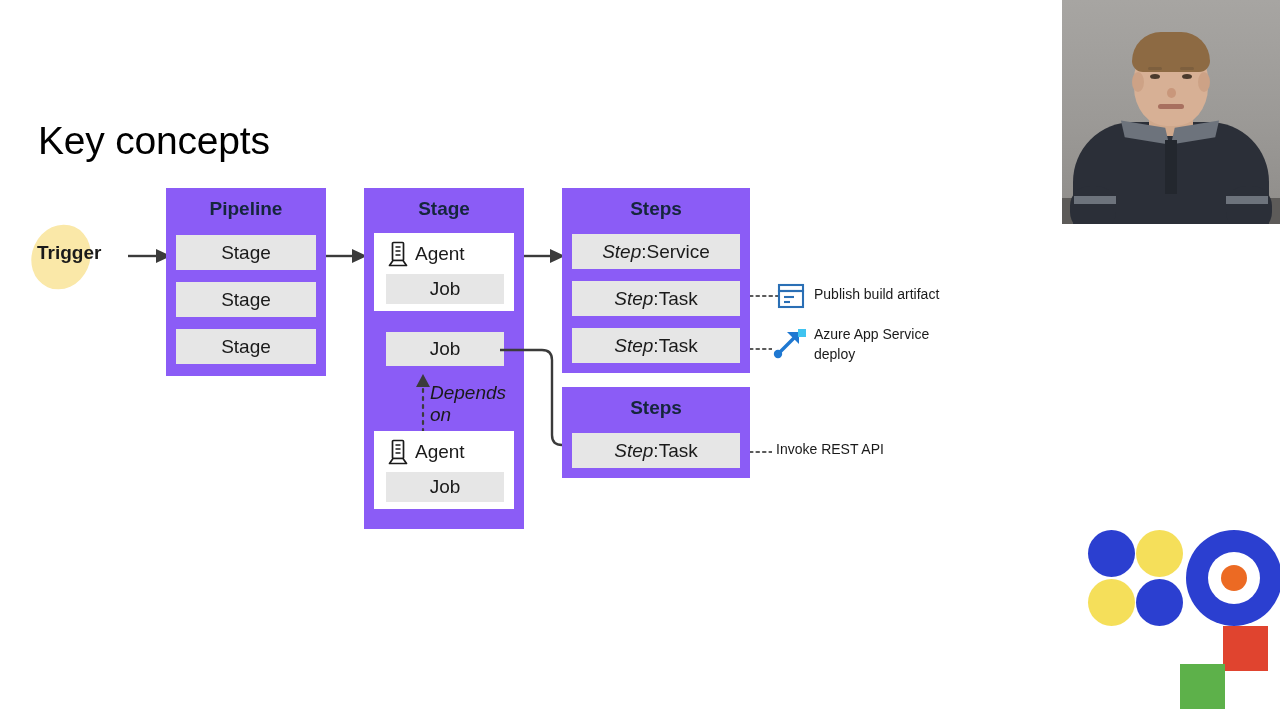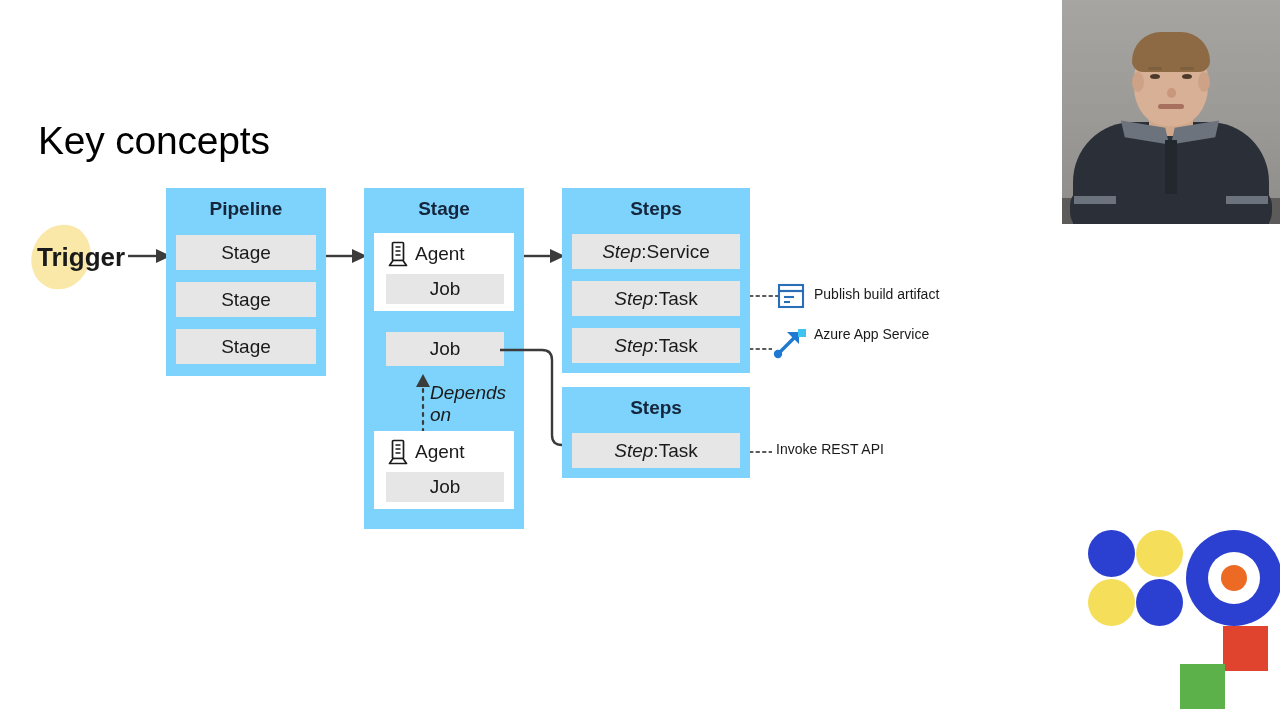--- a/index.html
+++ b/index.html
@@ -47,30 +47,30 @@
     width: 58px;
     height: 66px;
     background: #fae8a8;
     border-radius: 50%;
     transform: rotate(24deg);
   }
   #trigger-label {
     position: absolute;
     left: 11px;
     top: 20px;
-    font-size: 26px;
+    font-size: 19px;
     font-weight: bold;
     color: #1a1a1a;
     white-space: nowrap;
   }
 
   
   .panel {
     position: absolute;
-    background: #7dd3fc;
+    background: #8b5cf6;
     box-sizing: border-box;
   }
   .panel-title {
     position: absolute;
     left: 0;
     width: 100%;
     text-align: center;
     font-size: 19px;
     font-weight: bold;
     color: #15263c;
@@ -428,20 +428,21 @@
     <line x1="0" y1="4" x2="22" y2="4" stroke="#5a5a5a" stroke-width="2.2" stroke-dasharray="2.5,4" stroke-linecap="round"></line>
   </svg>
   <svg style="position:absolute; left:772px; top:327px;" width="34" height="34" viewBox="0 0 34 34">
     <circle cx="6" cy="27" r="4.2" fill="#1f78d1"></circle>
     <path d="M8 25 L24 9" stroke="#1f78d1" stroke-width="3.4" stroke-linecap="round"></path>
     <polygon points="27,5 27,17 15,5" fill="#1f78d1"></polygon>
     <rect x="26" y="2" width="8" height="8" fill="#3fc3f0"></rect>
   </svg>
   <div class="annot" style="left:814px; top:325px;">
     <div>Azure App Service</div>
+    <div>deploy</div>
   </div>
 
   <svg class="conn" style="left:750px; top:448px; width:22px; height:8px;" viewBox="0 0 22 8">
     <line x1="0" y1="4" x2="22" y2="4" stroke="#5a5a5a" stroke-width="2.2" stroke-dasharray="2.5,4" stroke-linecap="round"></line>
   </svg>
   <div class="annot" style="left:776px; top:440px;">Invoke REST API</div>
 
   <div id="webcam">
     <div class="wall"></div>
     <div class="deskline"></div>

